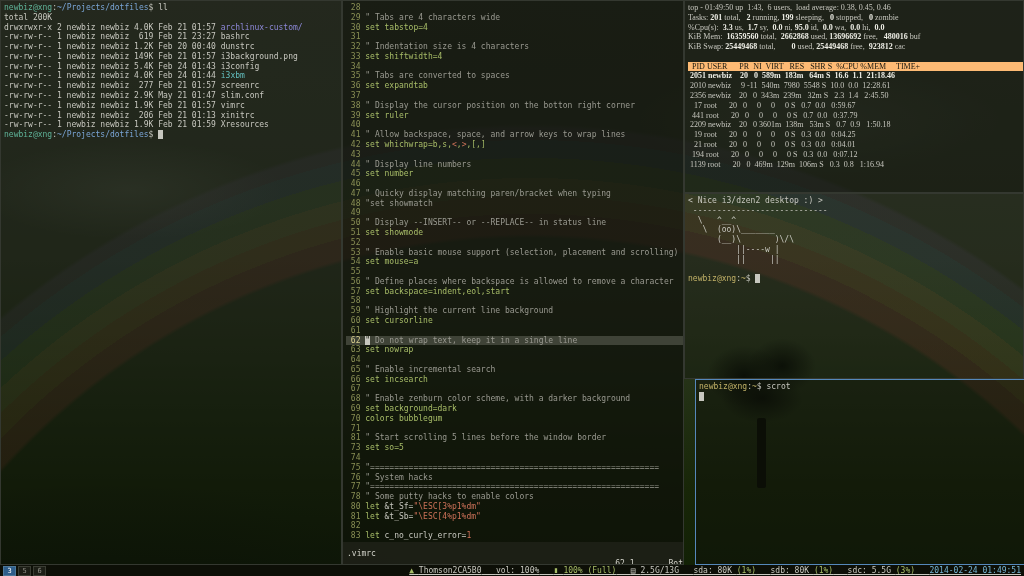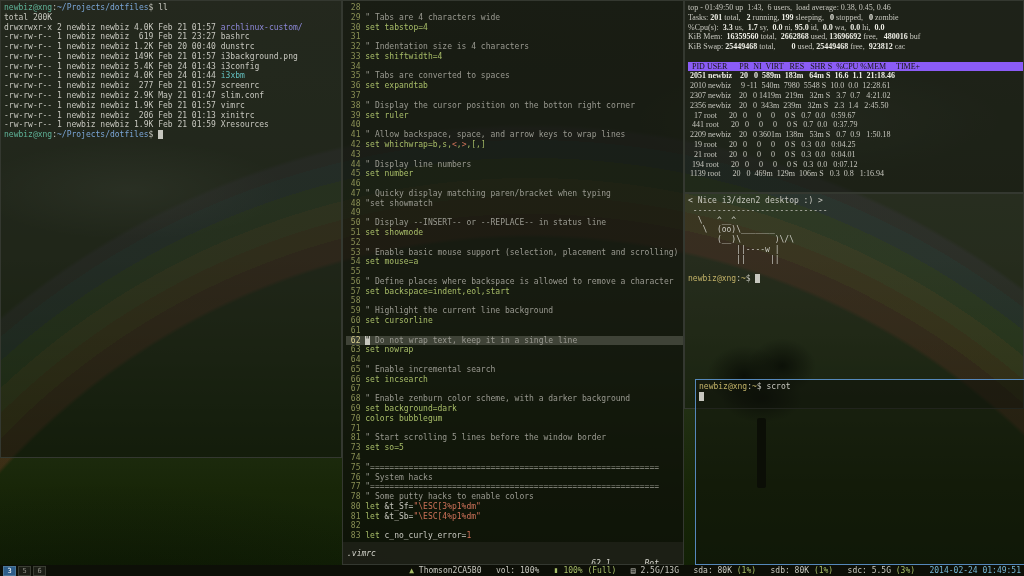--- a/index.html
+++ b/index.html
@@ -26,63 +26,63 @@
   .tree{position:absolute;left:702px;top:330px;width:120px;height:158px;}
   .tree .canopy{position:absolute;left:0;top:0;width:120px;height:105px;
     background:
       radial-gradient(ellipse 55px 45px at 42px 46px, rgba(9,14,5,0.95), transparent 68%),
       radial-gradient(ellipse 50px 40px at 80px 36px, rgba(9,14,5,0.92), transparent 68%),
       radial-gradient(ellipse 60px 36px at 60px 68px, rgba(9,14,5,0.95), transparent 68%);}
   .tree .trunk{position:absolute;left:55px;top:88px;width:9px;height:70px;
     background:rgba(7,11,3,0.95);border-radius:2px;}
   
   .pane{position:absolute;box-sizing:border-box;border:1px solid #343830;overflow:hidden;}
-  .pane.left  {left:0;   top:0;   width:342px;height:458px;background:rgba(12,15,9,0.50);}
+  .pane.left  {left:0;   top:0;   width:342px;height:565px;background:rgba(12,15,9,0.50);}
   .pane.mid   {left:342px;top:0;  width:342px;height:565px;background:rgba(13,16,10,0.74);
                display:flex;flex-direction:column;}
   .pane.rt-top{left:684px;top:0;  width:340px;height:193px;background:rgba(13,16,10,0.62);font-family:Liberation Serif, serif;}
-  .pane.rt-mid{left:684px;top:193px;width:340px;height:216px;background:rgba(13,16,10,0.36);}
+  .pane.rt-mid{left:684px;top:193px;width:340px;height:186px;background:rgba(13,16,10,0.36);}
   .pane.rt-bot{left:684px;top:379px;width:340px;height:186px;background:rgba(13,16,10,0.50);}
   .pane.focused{border-color:#5588bb;margin-left:11px;}
   .term{flex:1;height:100%;padding:2px 0 0 3px;font-size:8px;line-height:9.78px;
         overflow:hidden;color:#c7c7bf;}
   .tl{white-space:pre;min-height:9.78px;}
   .tl.cursorline{background:#3f4337;}
-  .tl.rev{background:#8b5cf6;}
+  .tl.rev{background:#fdba74;}
   
   .t-fg{color:#c7c7bf}
   .t-cm{color:#999990}
   .t-grn{color:#a8bd68}
   .t-red{color:#cc7158}
   .t-ln{color:#8a9055}
   .t-ln-cur{color:#d8cf8e}
   .t-cur{background:#c7c7bf;color:#16180f}
   .t-usr{color:#5fb398}
   .t-pth{color:#7aa5d6}
   .t-usr2{color:#c2b268}
   .t-pth2{color:#c2b268}
   .t-dir{color:#8d88d8}
   .t-cyndir{color:#63bfbf}
   .t-wht{color:#eeeee6;font-weight:bold}
   .t-cyn{color:#76b6d4}
   .t-hdr{color:#16160e}
   
   .vim-status{height:22px;display:flex;align-items:center;font-size:8px;
-              padding:0 24px 0 4px;color:#d3d3ca;background:rgba(30,33,24,0.85);font-style:italic;}
+              padding:0 0 0 4px;color:#d3d3ca;background:rgba(30,33,24,0.85);}
   .vim-right{margin-left:auto;display:flex;align-items:center;margin-top:20px;}
   .vim-right .bot{margin-left:34px;}
   
   .bar{position:absolute;left:0;top:565px;width:1024px;height:11px;box-sizing:border-box;
        background:#0d0f07;display:flex;align-items:center;justify-content:space-between;
        padding:0 3px;font-size:8px;overflow:hidden;}
   .workspaces{display:flex;align-items:center;height:11px;}
   .ws{display:inline-block;min-width:7px;text-align:center;font-size:7px;line-height:8px;
       padding:0 2px;margin-right:2px;border:1px solid #3a3d33;background:#1c1e16;color:#8c8c84;}
   .ws.focused{background:#2e5d8a;border-color:#4c7899;color:#ffffff;}
-  .status{white-space:pre;overflow:hidden;color:#c7c7bf;}
+  .status{white-space:pre;overflow:hidden;color:#c7c7bf;text-decoration:underline;}
   .status .tl{display:inline;}
 </style>
 </head>
 <body>
 
 <div class="screen">
 
   <div class="wallpaper">
     <div class="tree">
       <div class="canopy"></div>
@@ -180,21 +180,20 @@
     <div class="term">
         <div class="tl"><span class="t-fg">top - 01:49:50 up  1:43,  6 users,  load average: 0.38, 0.45, 0.46</span></div>
         <div class="tl"><span class="t-fg">Tasks: </span><span class="t-wht">201 </span><span class="t-fg">total,   </span><span class="t-wht">2 </span><span class="t-fg">running, </span><span class="t-wht">199 </span><span class="t-fg">sleeping,   </span><span class="t-wht">0 </span><span class="t-fg">stopped,   </span><span class="t-wht">0 </span><span class="t-fg">zombie</span></div>
         <div class="tl"><span class="t-fg">%Cpu(s):  </span><span class="t-wht">3.3 </span><span class="t-fg">us,  </span><span class="t-wht">1.7 </span><span class="t-fg">sy,  </span><span class="t-wht">0.0 </span><span class="t-fg">ni, </span><span class="t-wht">95.0 </span><span class="t-fg">id,  </span><span class="t-wht">0.0 </span><span class="t-fg">wa,  </span><span class="t-wht">0.0 </span><span class="t-fg">hi,  </span><span class="t-wht">0.0</span></div>
         <div class="tl"><span class="t-fg">KiB Mem:  </span><span class="t-wht">16359560 </span><span class="t-fg">total,  </span><span class="t-wht">2662868 </span><span class="t-fg">used, </span><span class="t-wht">13696692 </span><span class="t-fg">free,   </span><span class="t-wht">480016 </span><span class="t-fg">buf</span></div>
         <div class="tl"><span class="t-fg">KiB Swap: </span><span class="t-wht">25449468 </span><span class="t-fg">total,        </span><span class="t-wht">0 </span><span class="t-fg">used, </span><span class="t-wht">25449468 </span><span class="t-fg">free,  </span><span class="t-wht">923812 </span><span class="t-fg">cac</span></div>
         <div class="tl"><span class="t-fg"> </span></div>
         <div class="tl rev"><span class="t-hdr">  PID USER      PR  NI  VIRT   RES   SHR S  %CPU %MEM     TIME+  </span></div>
         <div class="tl"><span class="t-wht"> 2051 newbiz    20   0  589m  183m   64m S  16.6  1.1  21:18.46</span></div>
         <div class="tl"><span class="t-fg"> 2010 newbiz     9 -11  540m  7980  5548 S  10.0  0.0  12:28.61</span></div>
-        <div class="tl"><span class="t-fg"> 2307 newbiz    20   0 1419m  219m   32m S   3.7  0.7   4:21.02</span></div>
         <div class="tl"><span class="t-fg"> 2356 newbiz    20   0  343m  239m   32m S   2.3  1.4   2:45.50</span></div>
         <div class="tl"><span class="t-fg">   17 root      20   0     0     0     0 S   0.7  0.0   0:59.67</span></div>
         <div class="tl"><span class="t-fg">  441 root      20   0     0     0     0 S   0.7  0.0   0:37.79</span></div>
         <div class="tl"><span class="t-fg"> 2209 newbiz    20   0 3601m  138m   53m S   0.7  0.9   1:50.18</span></div>
         <div class="tl"><span class="t-fg">   19 root      20   0     0     0     0 S   0.3  0.0   0:04.25</span></div>
         <div class="tl"><span class="t-fg">   21 root      20   0     0     0     0 S   0.3  0.0   0:04.01</span></div>
         <div class="tl"><span class="t-fg">  194 root      20   0     0     0     0 S   0.3  0.0   0:07.12</span></div>
         <div class="tl"><span class="t-fg"> 1139 root      20   0  469m  129m  106m S   0.3  0.8   1:16.94</span></div>
       </div>
   </div>

